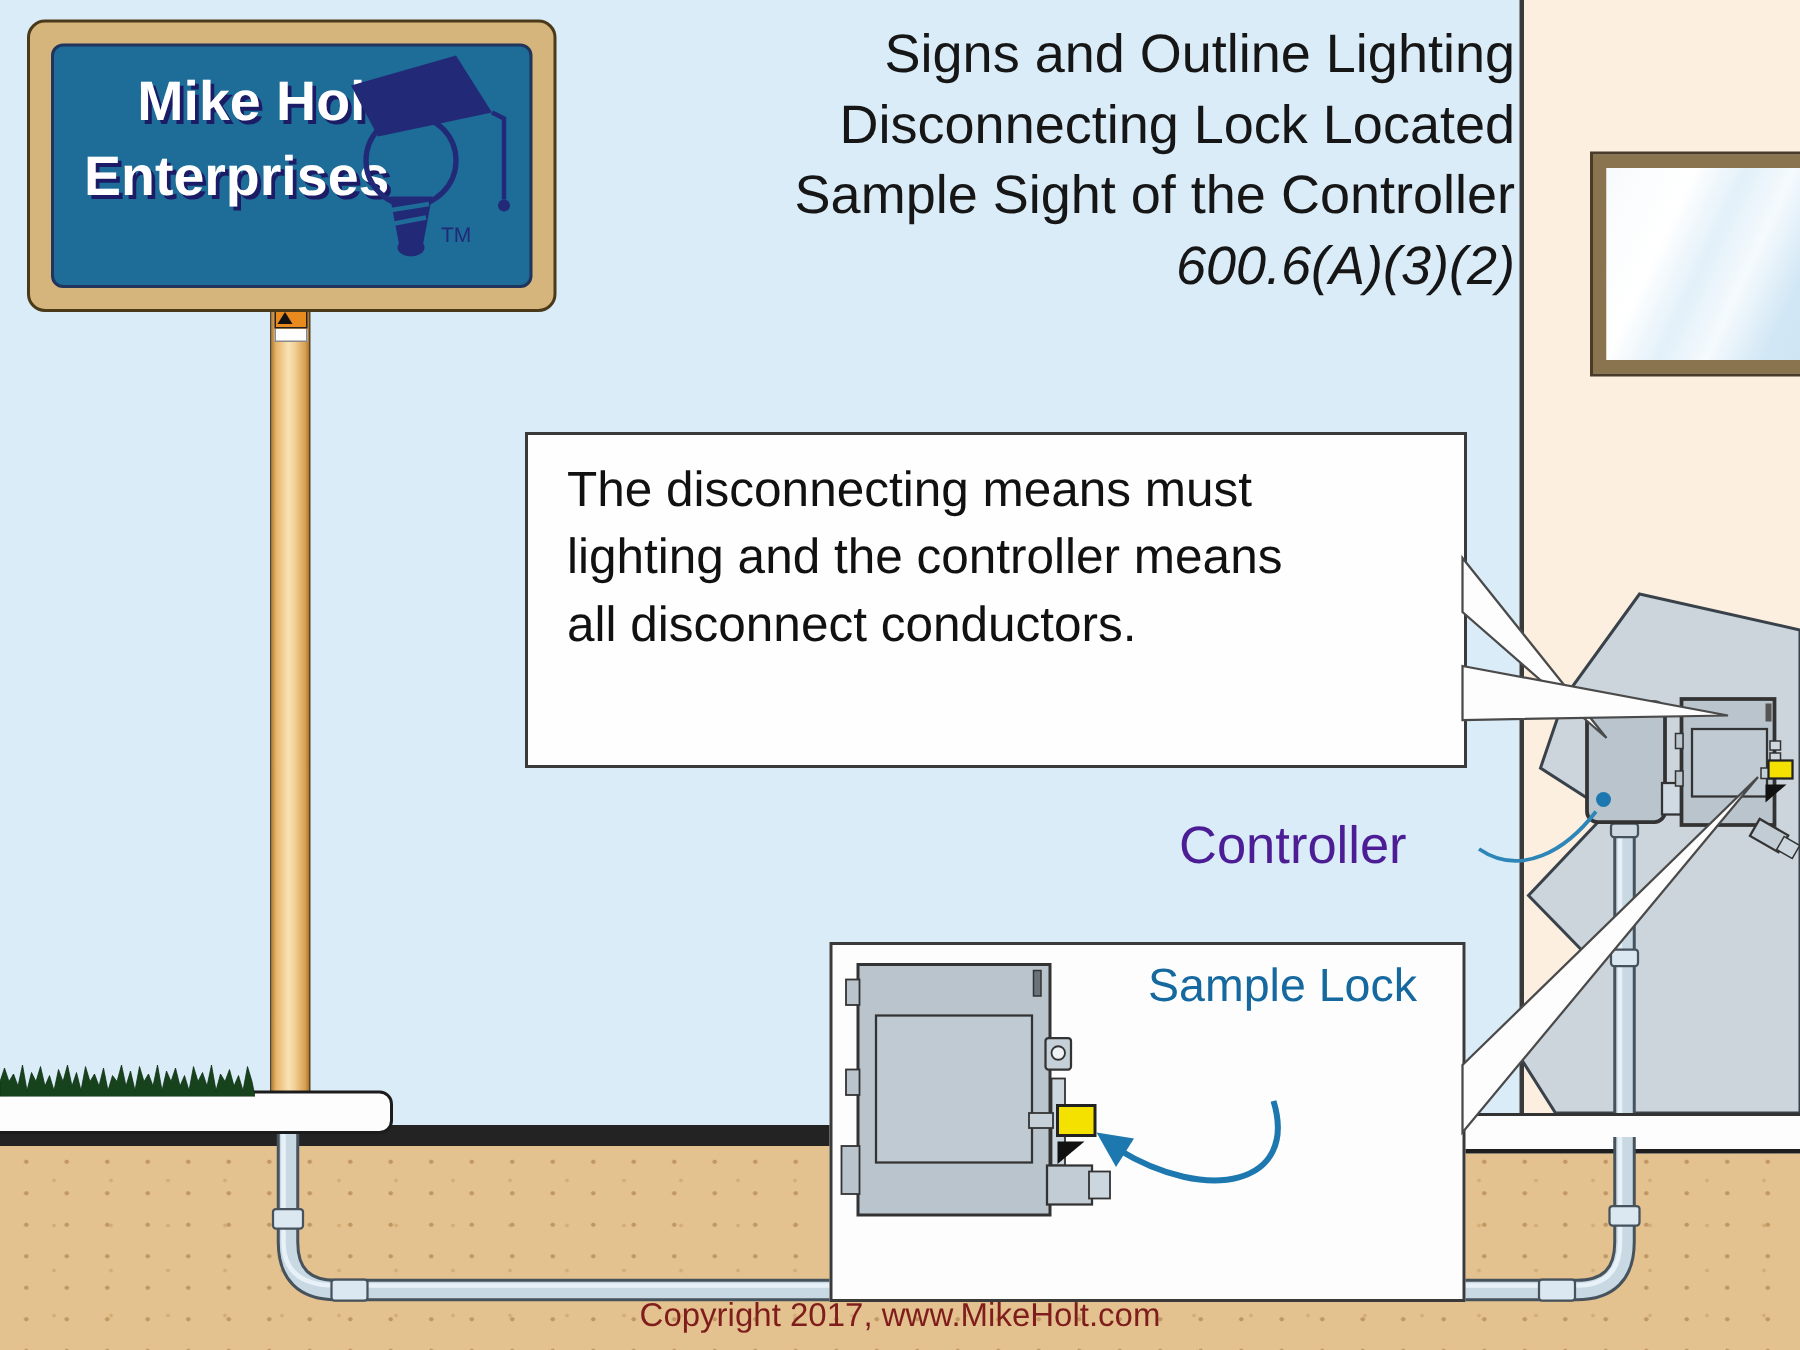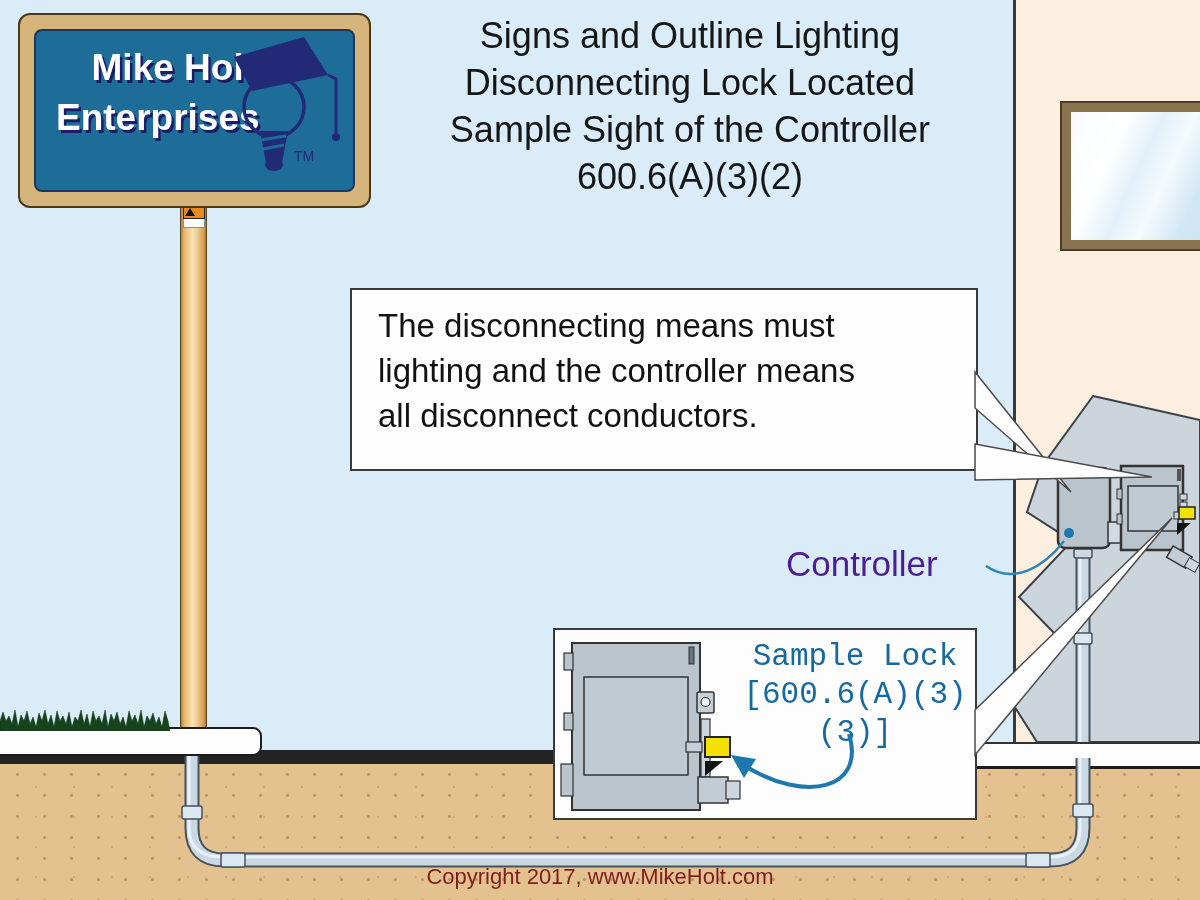--- a/index.html
+++ b/index.html
@@ -26,39 +26,39 @@
   .sticker .s-bot{height:8px;background:#fdfdfd;border:1px solid #8a8a8a;border-top:none;}
 
   .sign{left:18px;top:13px;width:349px;height:191px;background:#d6b57d;border:2px solid #4a3a1a;border-radius:12px;z-index:6;}
   .sign-face{position:absolute;left:14px;top:14px;right:14px;bottom:14px;background:#1e6c98;border:2px solid #21355c;border-radius:8px;}
   .sign-text{position:absolute;left:20px;top:12px;width:200px;text-align:right;color:#ffffff;font-weight:bold;
     text-shadow:2.5px 2.5px 0 #1b1b66;}
   .sign-line-lg{font-size:37px;line-height:50px;}
   .sign-line-sm{font-size:30px;line-height:42px;letter-spacing:-1px;}
 
   
-  .title{left:370px;top:12px;width:640px;text-align:center;color:#161616;z-index:8;}
+  .title{left:370px;top:12px;width:640px;text-align:right;color:#161616;z-index:8;}
   .title div{font-size:36px;line-height:47px;}
-  .title .code{}
+  .title .code{font-style:italic;}
 
   
   .soil{left:0;top:758px;width:1200px;height:142px;z-index:4;
     background-color:#e4c28f;
     background-image:radial-gradient(circle,#c09762 1.3px,transparent 1.6px),radial-gradient(circle,#d2ae77 1.2px,transparent 1.5px);
     background-size:27px 21px,38px 30px;background-position:4px 6px,17px 14px;}
   .ground-band-left{left:0;top:750px;width:560px;height:14px;background:#232323;z-index:4;}
   .sidewalk-right{left:700px;top:742px;width:500px;height:22px;background:#fdfdfd;border-top:2px solid #333;border-bottom:3px solid #1e1e1e;z-index:4;}
   .sidewalk-left{left:-4px;top:727px;width:262px;height:25px;background:#fdfdfd;border:2px solid #1c1c1c;border-radius:0 9px 9px 0;z-index:4;}
   .grass{left:0;top:709px;width:170px;height:22px;z-index:5;}
 
   
-  .callout{left:350px;top:288px;width:628px;height:183px;background:#fefefe;border:2px solid #3a3a3a;z-index:6;
+  .callout{left:350px;top:288px;width:628px;height:224px;background:#fefefe;border:2px solid #3a3a3a;z-index:6;
     padding:13px 0 0 26px;box-sizing:border-box;color:#111;}
   .callout div{font-size:33px;line-height:45px;}
-  .inset{left:553px;top:628px;width:424px;height:192px;background:#fdfdfd;border:2px solid #3a3a3a;z-index:6;box-sizing:border-box;font-family:Liberation Mono, monospace;}
+  .inset{left:553px;top:628px;width:424px;height:240px;background:#fdfdfd;border:2px solid #3a3a3a;z-index:6;box-sizing:border-box;}
   .inset-label{position:absolute;left:180px;top:8px;width:240px;text-align:center;color:#15699f;}
   .inset-label div{font-size:31px;line-height:38px;}
 
   .controller-label{left:786px;top:544px;width:200px;font-size:35px;color:#4c1d95;z-index:8;}
   .copyright{left:250px;top:864px;width:700px;text-align:center;font-size:22px;color:#7f1d1d;z-index:8;}
 
   svg.layer{position:absolute;left:0;top:0;pointer-events:none;}
   .z3{z-index:3;} .z5{z-index:5;} .z7{z-index:7;}
 </style>
 </head>
@@ -161,21 +161,20 @@
 
   <div class="abs callout">
     <div>The disconnecting means must</div>
     <div>lighting and the controller means</div>
     <div>all disconnect conductors.</div>
   </div>
 
   <div class="abs inset">
     <div class="inset-label">
       <div>Sample Lock</div>
-      <div>[600.6(A)(3)(3)]</div>
     </div>
   </div>
 
   <svg class="layer z7" width="1200" height="900">
     <g>
       <rect x="572" y="643" width="128" height="167" fill="#b9c4cc" stroke="#333" stroke-width="2"></rect>
       <rect x="564" y="653" width="9" height="17" fill="#b9c4cc" stroke="#333" stroke-width="1.2"></rect>
       <rect x="564" y="713" width="9" height="17" fill="#b9c4cc" stroke="#333" stroke-width="1.2"></rect>
       <rect x="561" y="764" width="12" height="32" fill="#b9c4cc" stroke="#333" stroke-width="1.2"></rect>
       <rect x="584" y="677" width="104" height="98" fill="#bfcad2" stroke="#333" stroke-width="1.5"></rect>

